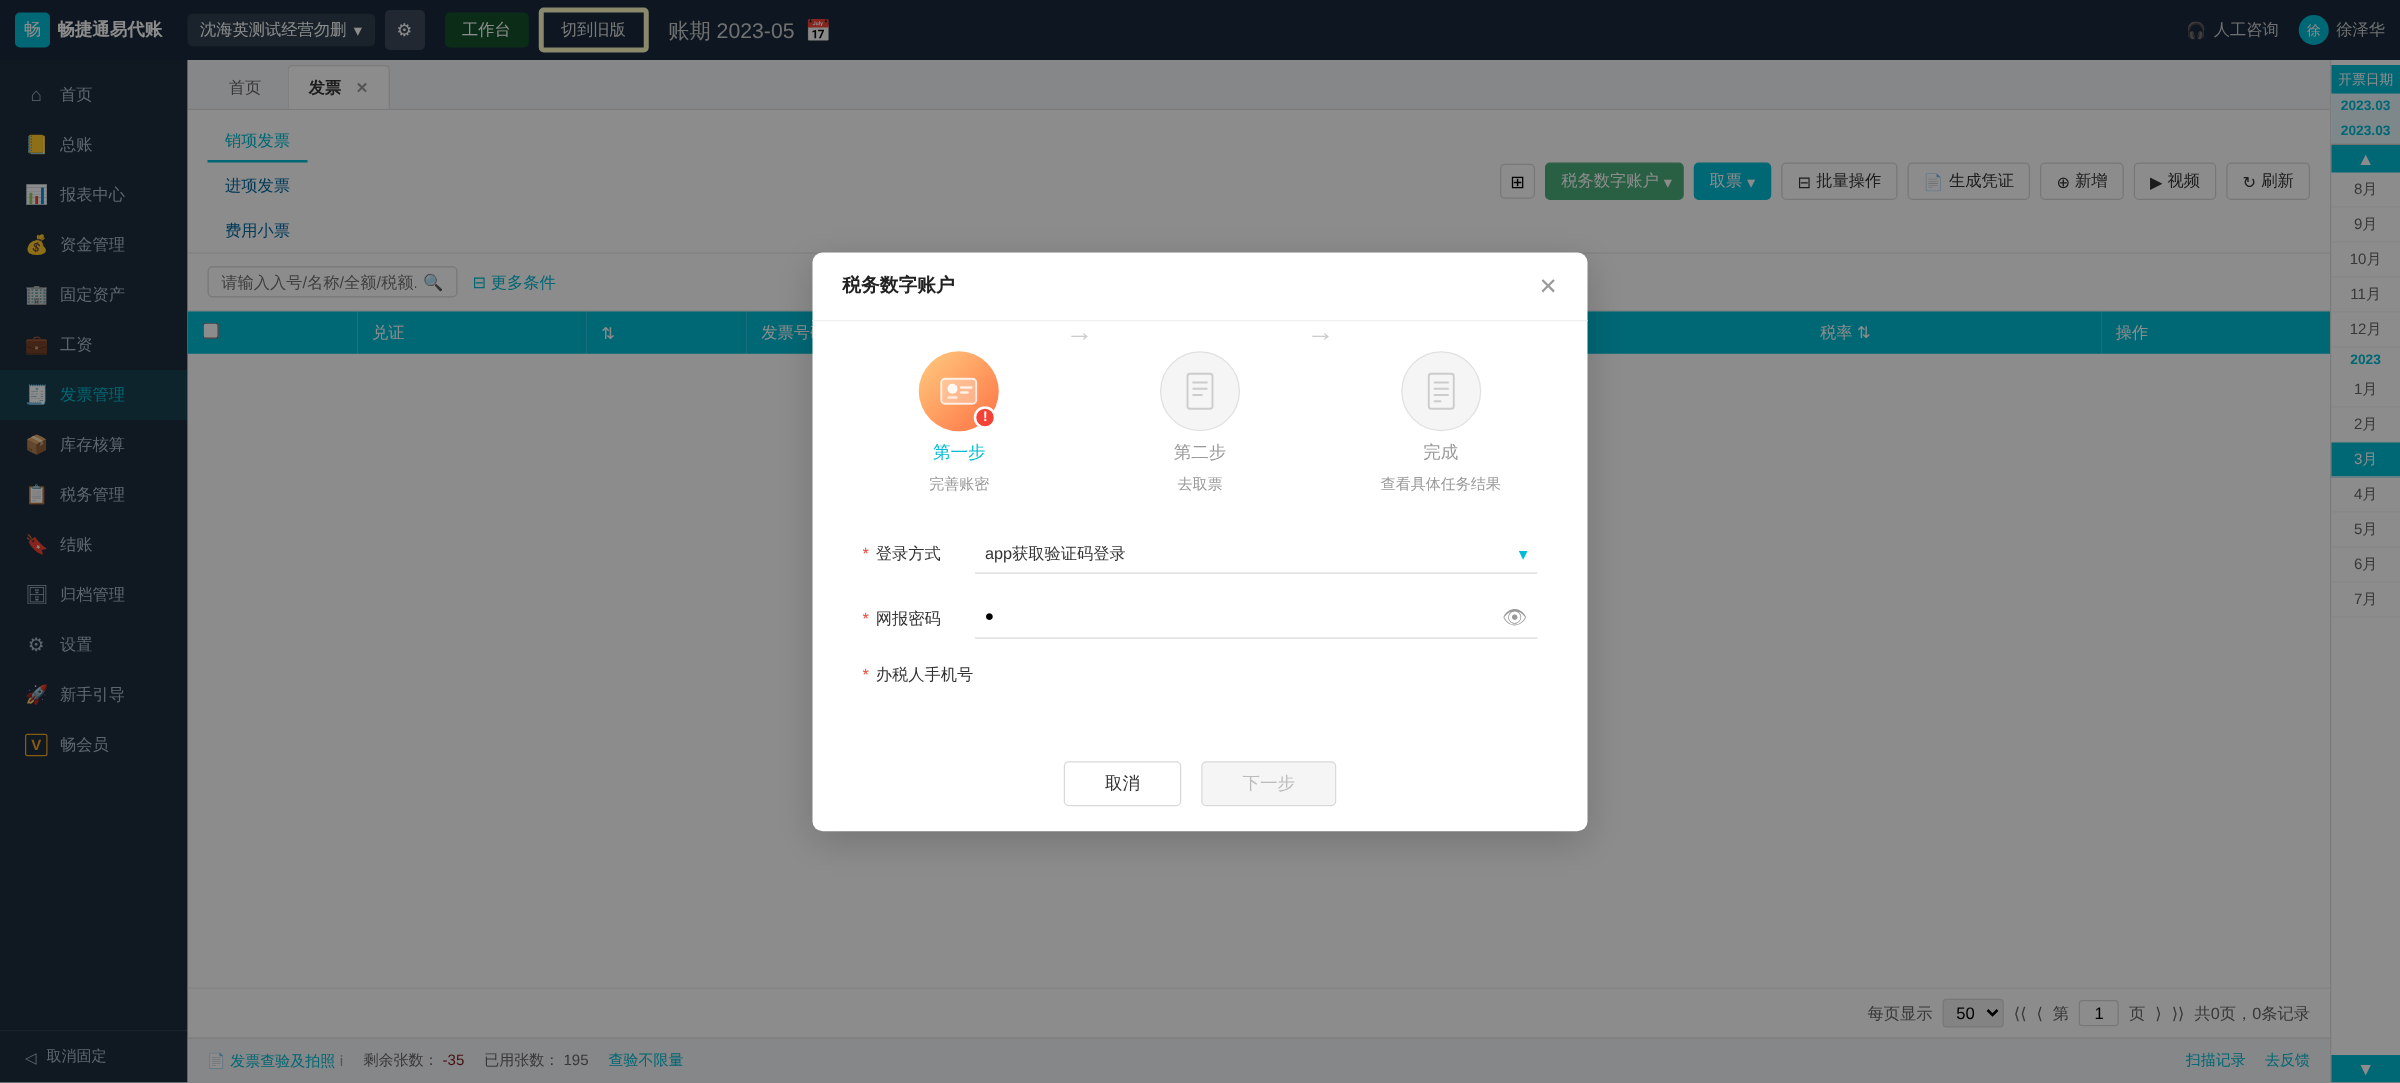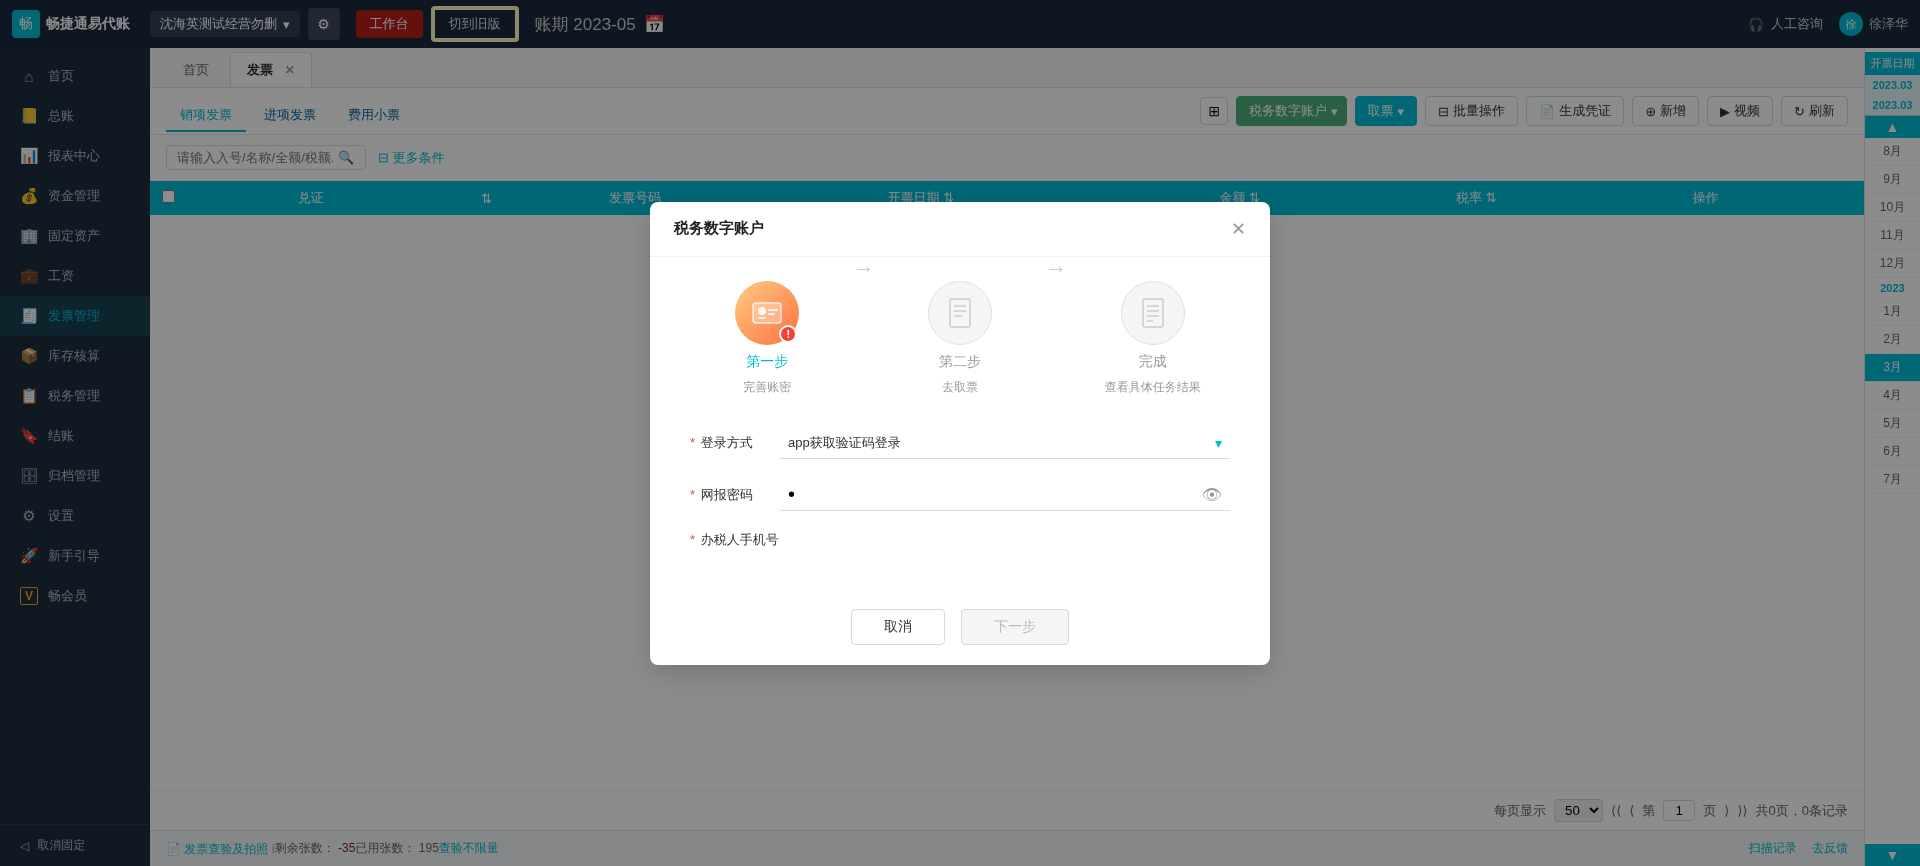--- a/index.html
+++ b/index.html
@@ -23,21 +23,21 @@
       width: 28px; height: 28px; background: #00bcd4; border-radius: 4px;
       display: flex; align-items: center; justify-content: center; font-size: 14px; color: #fff;
     }
     .logo-text { font-size: 14px; font-weight: bold; color: #fff; }
     .company-selector {
       display: flex; align-items: center; gap: 6px; background: rgba(255,255,255,0.1);
       padding: 4px 10px; border-radius: 4px; cursor: pointer; color: #fff; font-size: 13px;
     }
     .header-actions { display: flex; align-items: center; gap: 8px; margin-left: 16px; }
     .header-btn {
-      background: #b91c1c; color: #fff; border: none; padding: 5px 14px;
+      background: #14532d; color: #fff; border: none; padding: 5px 14px;
       border-radius: 4px; cursor: pointer; font-size: 13px;
     }
     .header-btn.outline { background: transparent; border: 4px solid #fef9c3; color: #ddd; }
     .period-info { color: #ccc; font-size: 17px; margin-left: 8px; }
     .header-right { margin-left: auto; display: flex; align-items: center; gap: 16px; color: #ccc; font-size: 13px; }
     .user-info { display: flex; align-items: center; gap: 6px; }
 
     
     .main-layout { display: flex; height: calc(866px - 48px); }
 
@@ -60,41 +60,41 @@
     
     .tabs-bar { height: 40px; background: #f5f6fa; border-bottom: 1px solid #e0e0e0; display: flex; align-items: flex-end; padding-left: 16px; }
     .tab-item { padding: 8px 16px; font-size: 13px; cursor: pointer; color: #666; border: 1px solid transparent; border-bottom: none; border-radius: 4px 4px 0 0; margin-right: 4px; }
     .tab-item.active { background: #fff; border-color: #e0e0e0; color: #333; font-weight: 700; }
     .tab-close { margin-left: 8px; color: #999; font-size: 12px; }
 
     
     .page-content { flex: 1; background: #fff; display: flex; flex-direction: column; overflow: hidden; }
 
     
-    .sub-tabs { display: flex; align-items: center; padding: 10px 16px 0; border-bottom: 1px solid #e8e8e8; gap: 4px; }
+    .sub-tabs { display: flex; align-items: center; padding: 10px 16px 0; border-bottom: 1px solid #e8e8e8; gap: 4px; flex-direction: column; }
     .sub-tab { padding: 6px 14px; font-size: 13px; cursor: pointer; color: #0369a1; border-bottom: 2px solid transparent; }
     .sub-tab.active { color: #00bcd4; border-bottom-color: #00bcd4; font-weight: 500; }
     .toolbar-btn { display: flex; align-items: center; gap: 4px; padding: 5px 12px; border: 1px solid #d9d9d9; border-radius: 4px; cursor: pointer; font-size: 13px; color: #333; background: #fff; }
     .toolbar-btn.teal { background: #00bcd4; color: #fff; border-color: #00bcd4; }
     .toolbar-btn.dropdown { padding-right: 8px; }
     .search-bar { display: flex; align-items: center; border: 1px solid #d9d9d9; border-radius: 4px; padding: 4px 10px; gap: 6px; width: 200px; }
     .search-bar input { border: none; outline: none; font-size: 13px; color: #999; width: 100%; background: transparent; }
     .filter-link { color: #00bcd4; font-size: 13px; cursor: pointer; }
 
     
     .table-area { flex: 1; overflow: auto; }
     .data-table { width: 100%; border-collapse: collapse; }
     .data-table th { background: #00bcd4; color: #fff; padding: 8px 12px; font-size: 13px; font-weight: normal; text-align: left; white-space: nowrap; }
 
     
     .pagination { display: flex; align-items: center; padding: 8px 16px; border-top: 1px solid #f0f0f0; justify-content: flex-end; gap: 8px; font-size: 13px; color: #666; }
     .pagination select { padding: 2px 6px; border: 1px solid #d9d9d9; border-radius: 3px; }
 
     
-    .footer-bar { height: 36px; background: #f5f6fa; border-top: 1px solid #e0e0e0; display: flex; align-items: center; padding: 0 16px; font-size: 12px; color: #666; gap: 0; }
+    .footer-bar { height: 36px; background: #f5f6fa; border-top: 1px solid #e0e0e0; display: flex; align-items: center; padding: 0 16px; font-size: 12px; color: #666; gap: 16px; }
 
     
     .period-panel { width: 56px; background: #fff; border-left: 1px solid #e0e0e0; display: flex; flex-direction: column; align-items: center; padding-top: 4px; flex-shrink: 0; overflow-y: auto; }
     .period-month { width: 100%; text-align: center; padding: 5px 4px; font-size: 12px; color: #666; cursor: pointer; border-bottom: 1px solid #f5f5f5; }
     .period-month.active { background: #00bcd4; color: #fff; }
     .period-year-label { font-size: 11px; color: #00bcd4; padding: 4px 2px; text-align: center; font-weight: bold; }
 
     
     .modal-overlay {
       position: fixed; top: 0; left: 0; width: 1920px; height: 866px;

